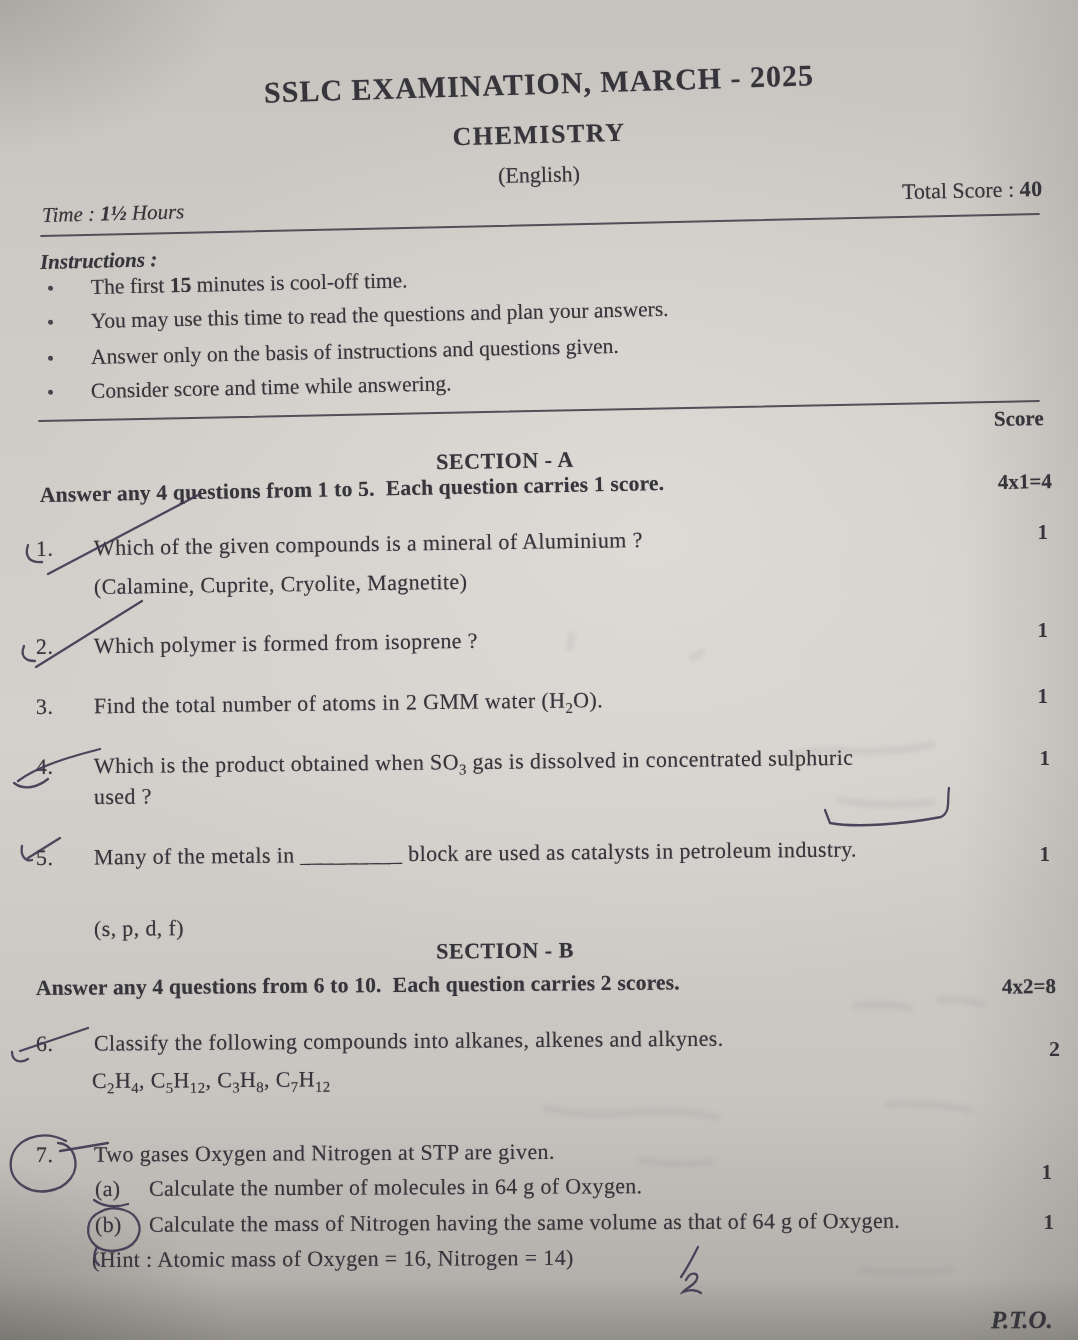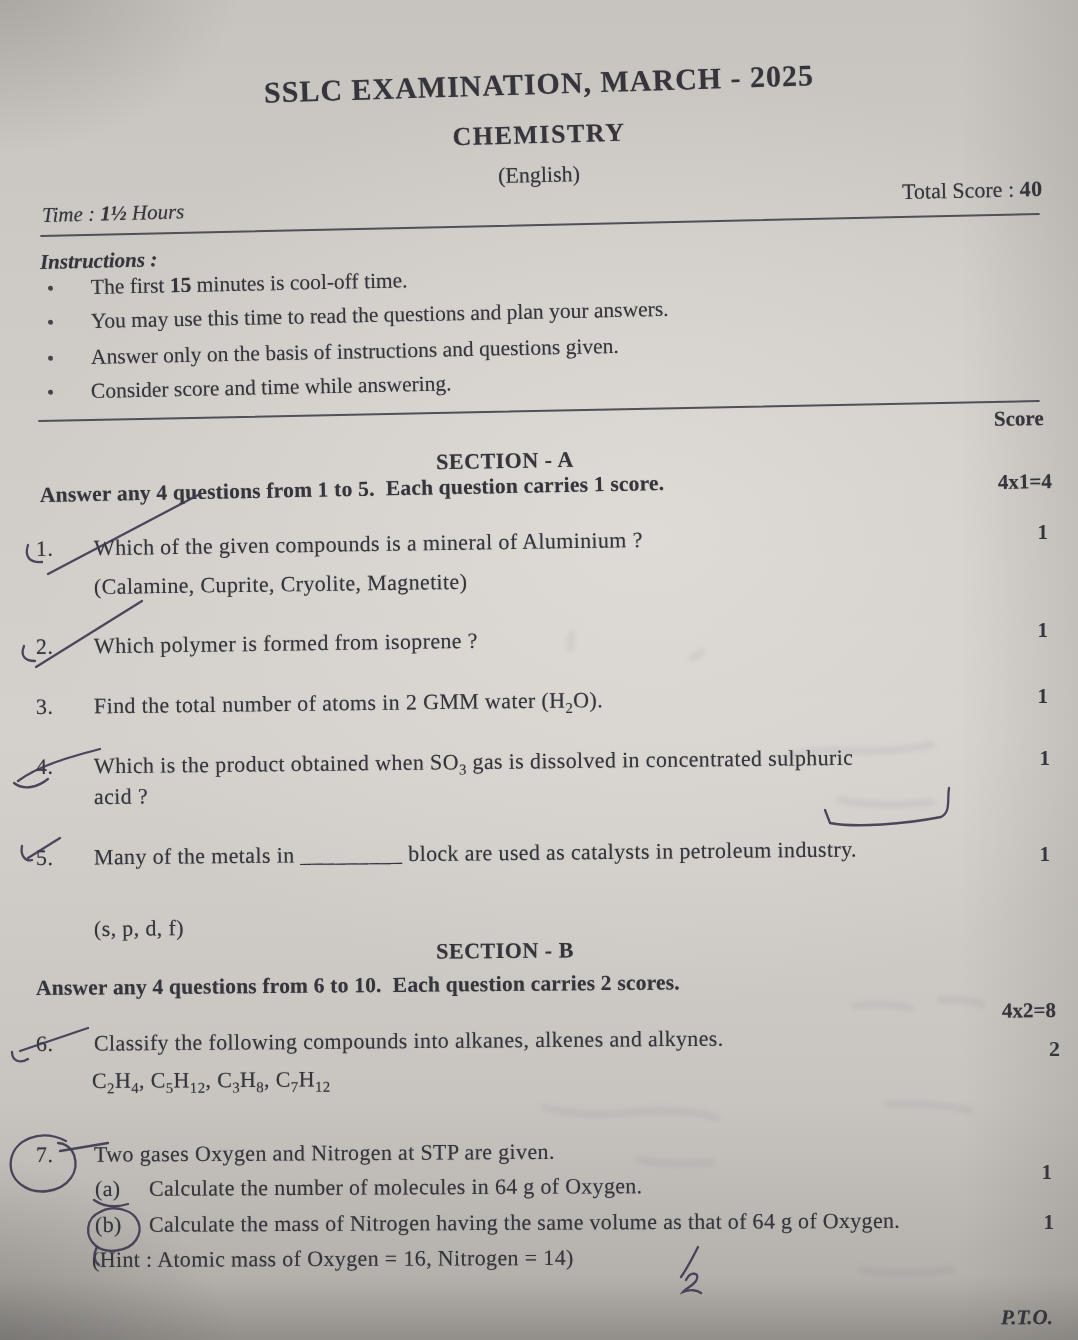--- a/index.html
+++ b/index.html
@@ -49,21 +49,21 @@
   .formula-total{font-size:21px;font-weight:bold;}
   .qrow{position:absolute;left:36px;font-size:22px;letter-spacing:.35px;transform-origin:0 50%;
     white-space:nowrap;text-shadow:0 0 1px rgba(54,53,60,.45);}
   .qno{display:inline-block;width:58px;}
   .qcont{position:absolute;left:94px;font-size:22px;letter-spacing:.35px;transform-origin:0 50%;
     white-space:nowrap;text-shadow:0 0 1px rgba(54,53,60,.45);}
   .subrow{position:absolute;left:95px;font-size:22px;letter-spacing:.3px;transform-origin:0 50%;
     white-space:nowrap;text-shadow:0 0 1px rgba(54,53,60,.45);}
   .sublabel{display:inline-block;width:54px;}
   .score{position:absolute;font-size:21px;font-weight:bold;text-align:right;}
-  .pto{font-size:21px;font-weight:bold;font-style:italic;transform:rotate(-.2deg);}
+  .pto{font-size:25px;font-weight:bold;font-style:italic;transform:rotate(-.2deg);}
   sub{font-size:.68em;line-height:0;}
   svg.overlay{position:absolute;left:0;top:0;pointer-events:none;}
   .ink path{stroke:#403a52;stroke-width:2.3;fill:none;stroke-linecap:round;opacity:.92;}
   .smudge path{stroke:#7b7884;stroke-width:6;fill:none;stroke-linecap:round;opacity:.14;filter:blur(2.5px);}
 </style>
 </head>
 <body>
 
 <div class="page">
 
@@ -122,32 +122,32 @@
   <div class="score" style="top:618px;right:30px">1</div>
 
   <div class="qrow" style="top:694px;transform:rotate(-.7deg)">
     <span class="qno">3.</span><span>Find the total number of atoms in 2 GMM water (H<sub>2</sub>O).</span>
   </div>
   <div class="score" style="top:684px;right:30px">1</div>
 
   <div class="qrow" style="top:754px;transform:rotate(-.65deg)">
     <span class="qno">4.</span><span>Which is the product obtained when SO<sub>3</sub> gas is dissolved in concentrated sulphuric</span>
   </div>
-  <div class="qcont" style="top:784px;transform:rotate(-.6deg)">acid ?</div>
+  <div class="qcont" style="top:784px;transform:rotate(-.6deg)">used ?</div>
   <div class="score" style="top:746px;right:28px">1</div>
 
   <div class="qrow" style="top:845px;transform:rotate(-.6deg)">
     <span class="qno">5.</span><span>Many of the metals in _________ block are used as catalysts in petroleum industry.</span>
   </div>
   <div class="qcont" style="top:916px;transform:rotate(-.55deg)">(s, p, d, f)</div>
   <div class="score" style="top:842px;right:28px">1</div>
 
   <div class="line section-title c" style="top:938px;left:-25px;transform:rotate(-.5deg)">SECTION - B</div>
   <div class="line directive ol" style="top:976px;left:36px;transform:rotate(-.5deg)">Answer any 4 questions from 6 to 10.&nbsp; Each question carries 2 scores.</div>
-  <div class="line formula-total or" style="top:998px;right:22px;transform:rotate(-.5deg)">4x2=8</div>
+  <div class="line formula-total or" style="top:974px;right:22px;transform:rotate(-.5deg)">4x2=8</div>
 
   <div class="qrow" style="top:1031px;transform:rotate(-.45deg)">
     <span class="qno">6.</span><span>Classify the following compounds into alkanes, alkenes and alkynes.</span>
   </div>
   <div class="qcont" style="top:1068px;left:92px;transform:rotate(-.4deg)">C<sub>2</sub>H<sub>4</sub>, C<sub>5</sub>H<sub>12</sub>, C<sub>3</sub>H<sub>8</sub>, C<sub>7</sub>H<sub>12</sub></div>
   <div class="score" style="top:1036px;right:18px;font-size:22px">2</div>
 
   <div class="qrow" style="top:1142px;transform:rotate(-.35deg)">
     <span class="qno">7.</span><span>Two gases Oxygen and Nitrogen at STP are given.</span>
   </div>

